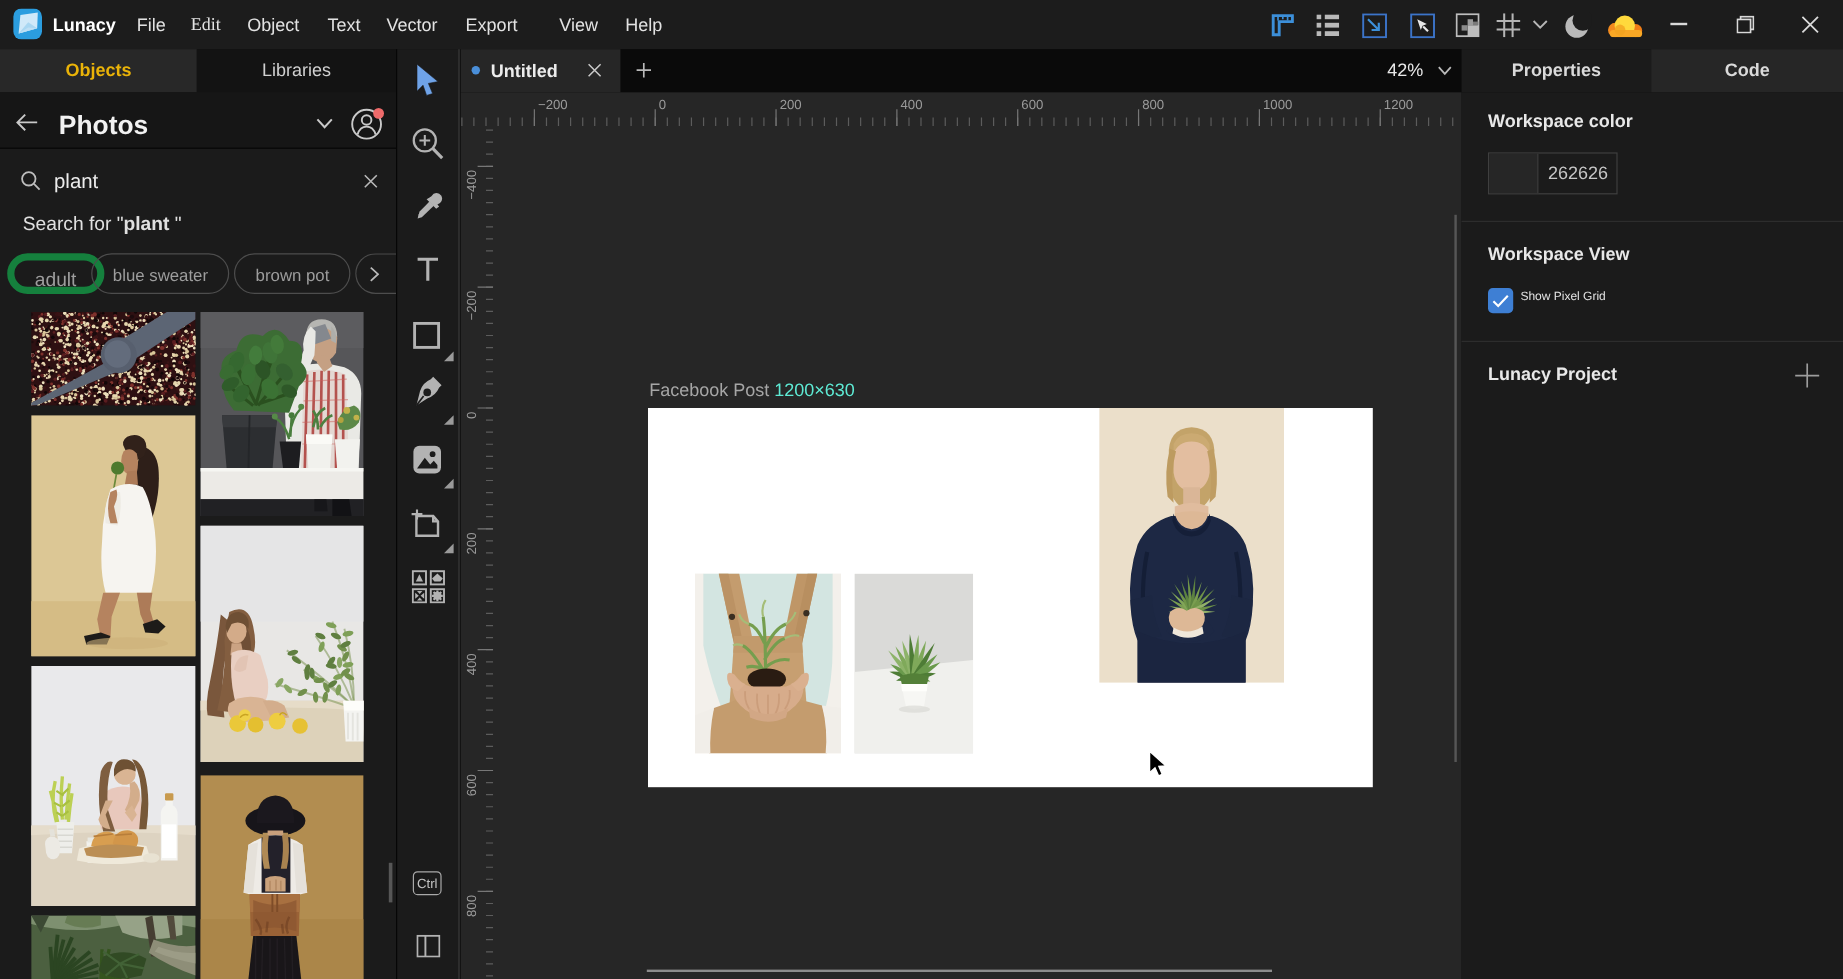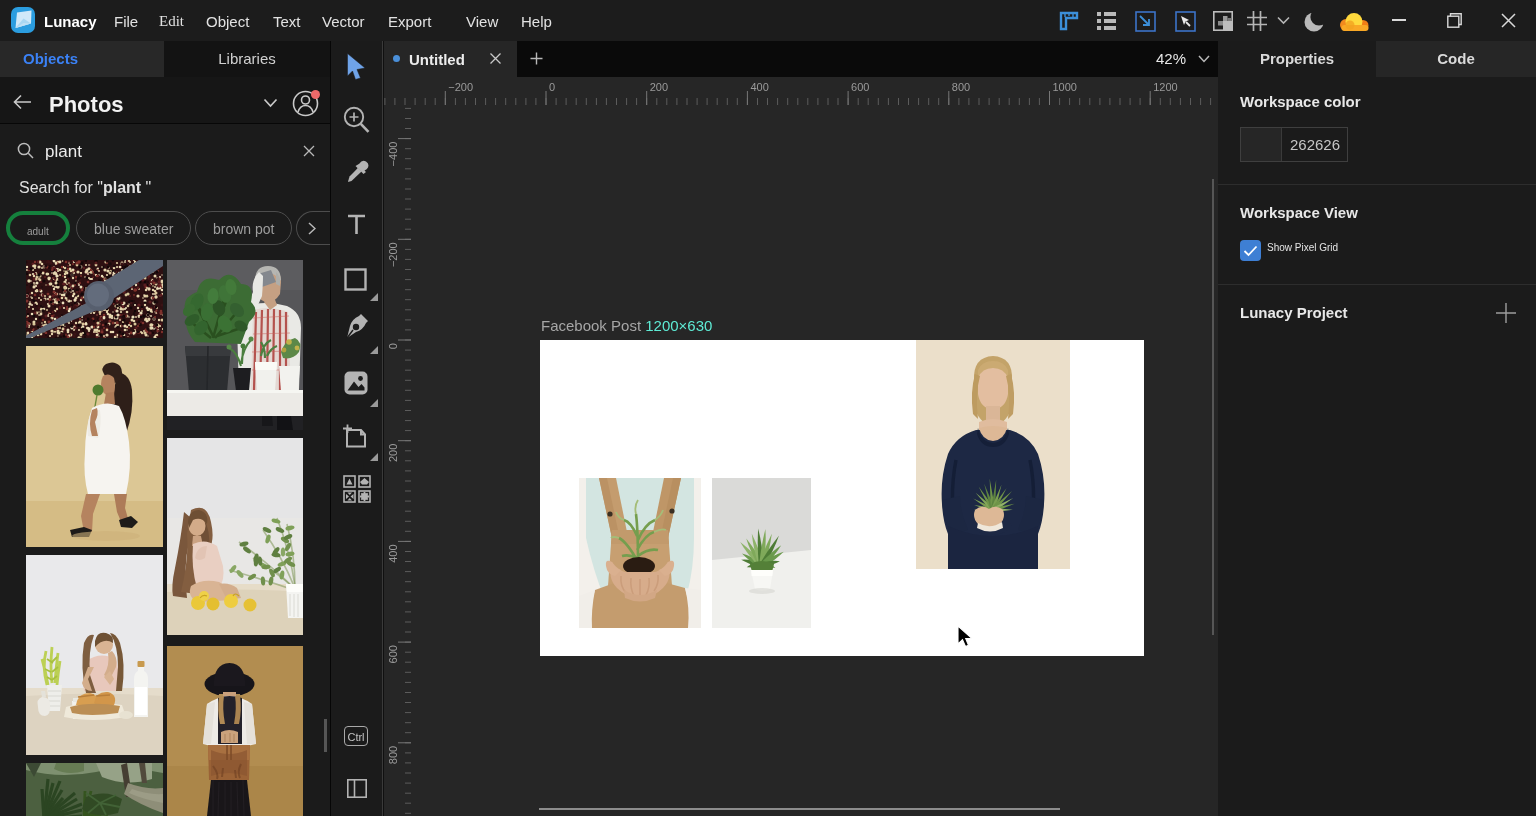--- a/index.html
+++ b/index.html
@@ -80,21 +80,21 @@
   <svg class="abs" style="left:1447px;top:13px" width="15" height="15" viewBox="0 0 15 15">
     <rect x="0.8" y="3.2" width="11" height="11" fill="none" stroke="#d9d9d9" stroke-width="1.4"></rect>
     <path d="M3.5 3.2 L3.5 0.8 L14.2 0.8 L14.2 11.5 L11.8 11.5" fill="none" stroke="#d9d9d9" stroke-width="1.4"></path>
   </svg>
   <svg class="abs" style="left:1501px;top:13px" width="15" height="15" viewBox="0 0 15 15">
     <path d="M1 1 L14 14 M14 1 L1 14" stroke="#d9d9d9" stroke-width="1.5"></path>
   </svg>
 
   <div class="abs" style="left:0;top:41px;width:164px;height:36px;background:#282828;"></div>
   <div class="abs" style="left:164px;top:41px;width:166px;height:36px;background:#131313;"></div>
-  <div class="abs txt" style="left:0;top:41px;width:164px;height:36px;line-height:36px;text-align:left;font-size:15px;font-weight:600;color:#3b82f6;padding-left:23px;">Objects</div>
+  <div class="abs txt" style="left:0;top:41px;width:164px;height:36px;line-height:36px;text-align:center;font-size:15px;font-weight:600;color:#eab308;">Objects</div>
   <div class="abs txt" style="left:164px;top:41px;width:166px;height:36px;line-height:36px;text-align:center;font-size:15px;font-weight:400;color:#d0d0d0;">Libraries</div>
 
   <div class="abs" style="left:330px;top:41px;width:53px;height:775px;background:#1b1b1b;border-left:1px solid #060606;border-right:1px solid #3a3a3a;box-sizing:border-box;"></div>
 
   <div class="abs" style="left:384px;top:41px;width:834px;height:36px;background:#0a0a0a;"></div>
   <div class="abs" style="left:384px;top:41px;width:133px;height:36px;background:#262626;"></div>
   <div class="abs" style="left:393px;top:55px;width:7px;height:7px;border-radius:50%;background:#4a8fd9;"></div>
   <div class="abs txt" style="left:409px;top:51px;font-size:15px;font-weight:600;color:#ececec;">Untitled</div>
   <svg class="abs" style="left:489px;top:52px" width="13" height="13" viewBox="0 0 13 13">
     <path d="M1.5 1.5 L11.5 11.5 M11.5 1.5 L1.5 11.5" stroke="#c9c9c9" stroke-width="1.3"></path>
@@ -132,21 +132,21 @@
     <circle cx="7" cy="7" r="5.6" fill="none" stroke="#bdbdbd" stroke-width="1.5"></circle>
     <path d="M11.3 11.3 L16 16" stroke="#bdbdbd" stroke-width="1.5"></path>
   </svg>
   <div class="abs txt" style="left:45px;top:142px;font-size:17px;color:#ececec;">plant</div>
   <svg class="abs" style="left:303px;top:145px" width="12" height="12" viewBox="0 0 12 12">
     <path d="M1 1 L11 11 M11 1 L1 11" stroke="#b9b9b9" stroke-width="1.3"></path>
   </svg>
 
   <div class="abs txt" style="left:19px;top:179px;font-size:16px;color:#e0e0e0;">Search for "<b>plant </b>"</div>
 
-  <div class="abs txt" style="left:6px;top:211px;height:34px;line-height:34px;padding:0 17px;border:4px solid #15803d;border-radius:17px;font-size:10px;color:#9d9d9d;box-sizing:border-box;">adult</div>
+  <div class="abs txt" style="left:6px;top:211px;height:34px;line-height:34px;padding:0 17px;border:6px solid #15803d;border-radius:17px;font-size:16px;color:#9d9d9d;box-sizing:border-box;">adult</div>
   <div class="abs txt" style="left:76px;top:211px;height:34px;line-height:34px;padding:0 17px;border:1px solid #4d4d4d;border-radius:17px;font-size:14px;color:#9d9d9d;box-sizing:border-box;">blue sweater</div>
   <div class="abs txt" style="left:195px;top:211px;height:34px;line-height:34px;padding:0 17px;border:1px solid #4d4d4d;border-radius:17px;font-size:14px;color:#9d9d9d;box-sizing:border-box;">brown pot</div>
   <div class="abs" style="left:296px;top:211px;width:34px;height:34px;border:1px solid #4d4d4d;border-radius:17px 0 0 17px;border-right:none;box-sizing:border-box;"></div>
   <svg class="abs" style="left:308px;top:222px" width="8" height="13" viewBox="0 0 8 13">
     <path d="M1 1 L7 6.5 L1 12" fill="none" stroke="#b9b9b9" stroke-width="1.5"></path>
   </svg>
 
   <svg class="abs" style="left:26px;top:260px" width="137" height="78" viewBox="0 0 137 78">
 <rect width="137" height="78" fill="#2e1012"></rect>
       <circle cx="55" cy="16" r="0.9" fill="#120708"></circle>

